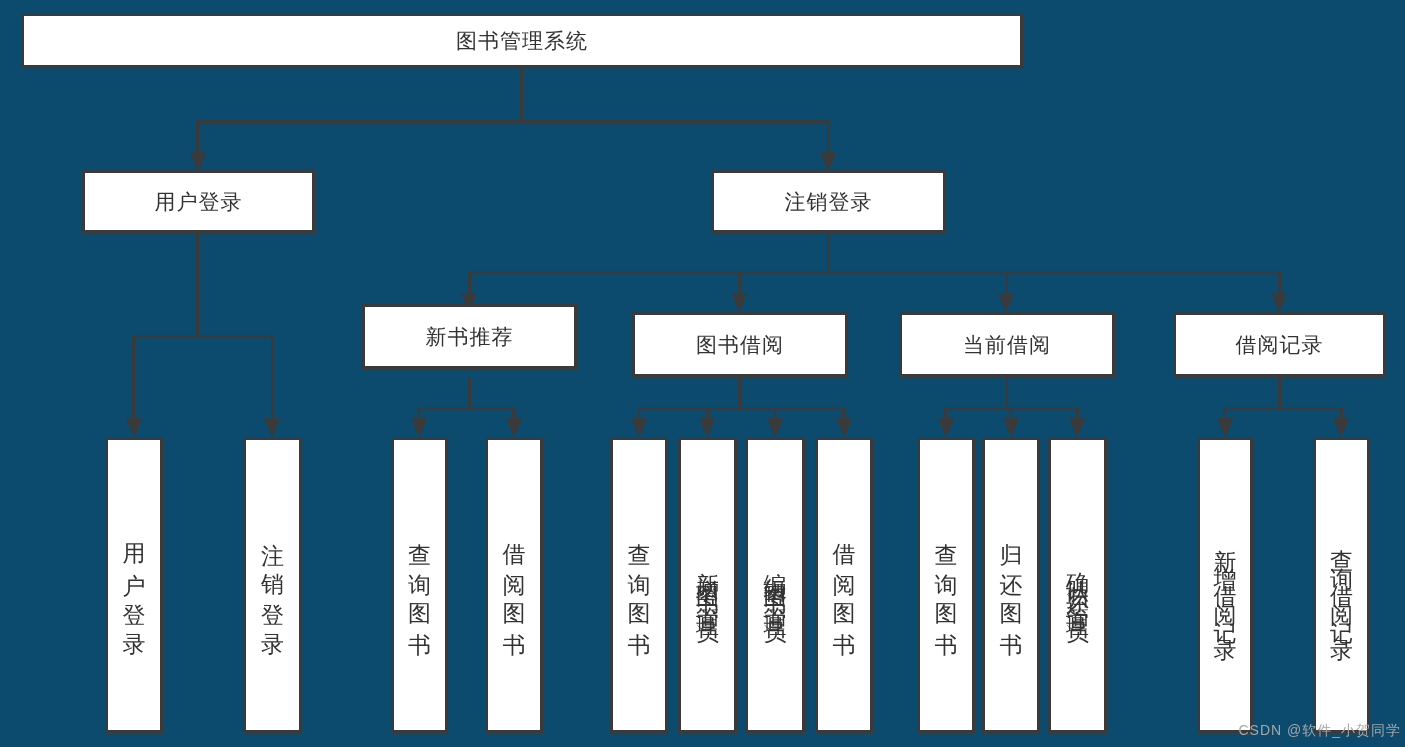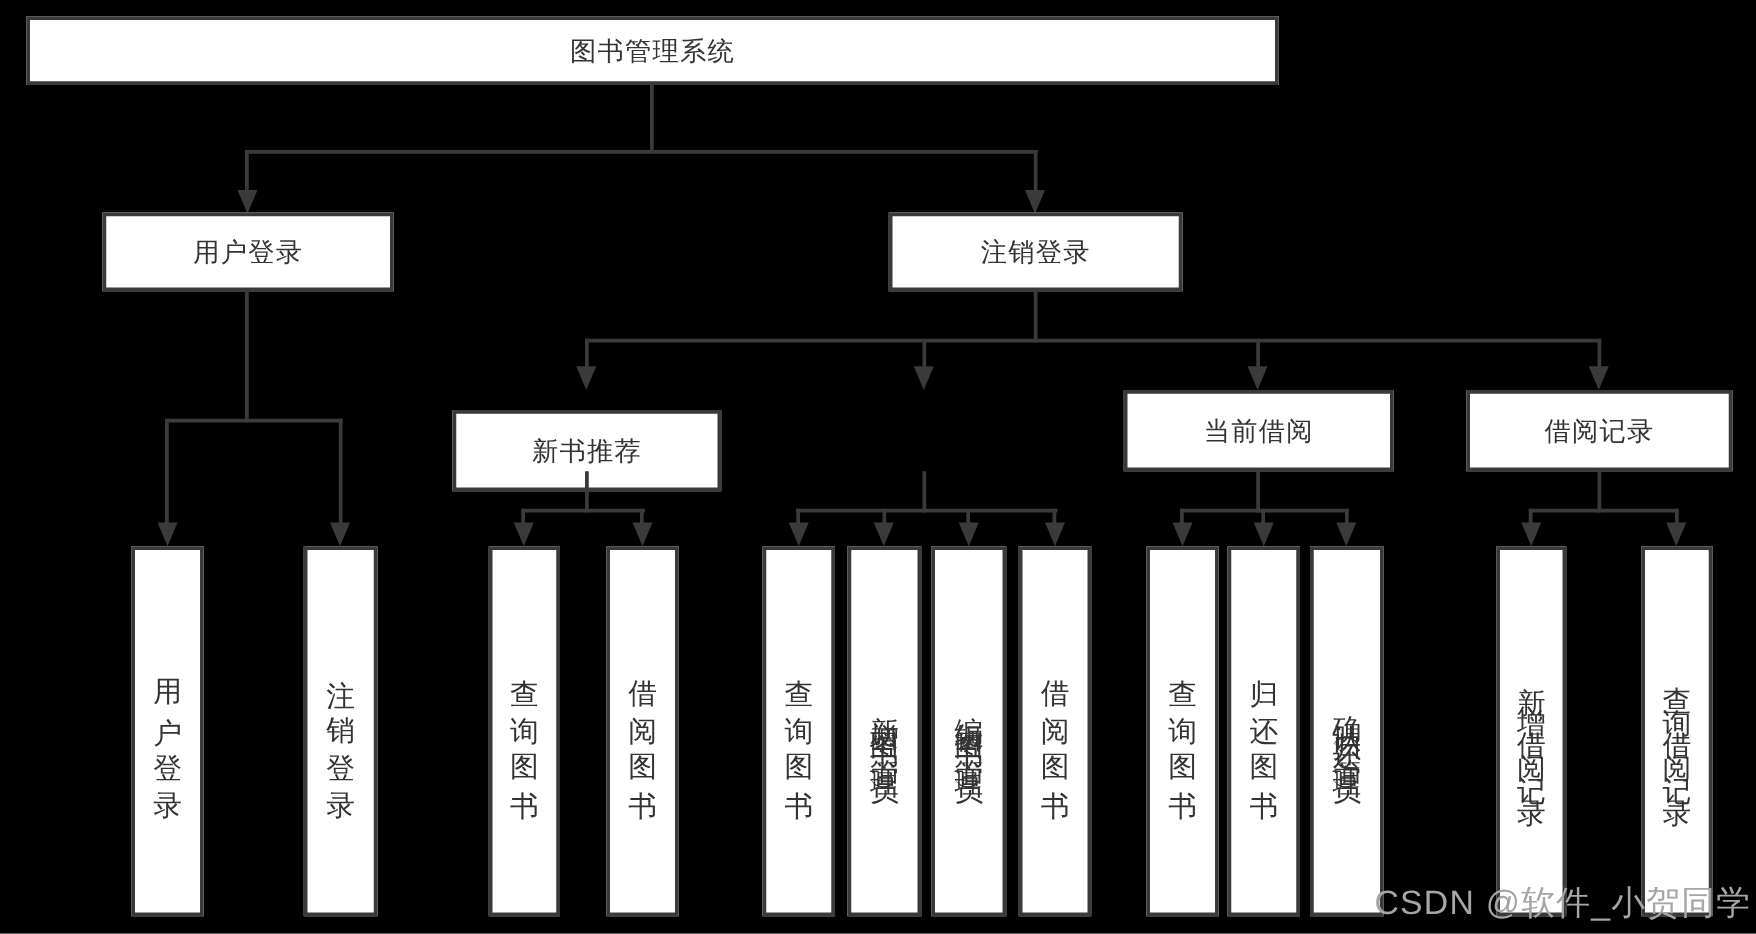--- a/index.html
+++ b/index.html
@@ -1,20 +1,20 @@
 <!DOCTYPE html>
 <html><head>
 <meta charset="utf-8">
 <style>
   html, body { margin: 0; padding: 0; background: #ffffff; }
   #canvas {
     position: relative;
     width: 1405px;
     height: 747px;
-    background: #000000;
+    background: #0c4a6e;
     font-family: "Liberation Sans", "DejaVu Sans", sans-serif;
     overflow: hidden;
   }
   .box {
     position: absolute;
     box-sizing: border-box;
     background: #ffffff;
     border: 3px solid #3a3a3a;
     display: flex;
     align-items: center;
@@ -45,21 +45,21 @@
     position: absolute;
     width: 0; height: 0;
     border-left: 8px solid transparent;
     border-right: 8px solid transparent;
     border-top: 19px solid #3a3a3a;
   }
   .watermark {
     position: absolute;
     right: 4px;
     bottom: 7px;
-    font-size: 27px;
+    font-size: 14px;
     color: #a6a6a6;
     letter-spacing: 1px;
     white-space: nowrap;
   }
 </style>
 </head>
 <body>
 
 <div id="canvas">
 
@@ -92,22 +92,25 @@
   <div class="hl" style="left:468px;  top:271px; width:813px;"></div>
   <div class="vl" style="left:468px;  top:271px; height:25px;"></div>
   <div class="ar" style="left:461px;  top:293px;"></div>
   <div class="vl" style="left:738px;  top:271px; height:25px;"></div>
   <div class="ar" style="left:731px;  top:293px;"></div>
   <div class="vl" style="left:1005px; top:271px; height:25px;"></div>
   <div class="ar" style="left:998px;  top:293px;"></div>
   <div class="vl" style="left:1278px; top:271px; height:25px;"></div>
   <div class="ar" style="left:1271px; top:293px;"></div>
 
-  <div class="box hbox" style="left:362px; top:328px; width:215px; height:65px;">
+  <div class="box hbox" style="left:362px; top:304px; width:215px; height:65px;">
     <span class="lbl">新书推荐</span>
+  </div>
+  <div class="box hbox" style="left:632px; top:312px; width:216px; height:65px;">
+    <span class="lbl">图书借阅</span>
   </div>
   <div class="box hbox" style="left:1173px; top:312px; width:213px; height:65px;">
     <span class="lbl">借阅记录</span>
   </div>
   <div class="box hbox" style="left:899px; top:312px; width:216px; height:65px;">
     <span class="lbl">当前借阅</span>
   </div>
 
   <div class="vl" style="left:468px; top:377px; height:33px;"></div>
   <div class="hl" style="left:417px; top:407px; width:99px;"></div>

